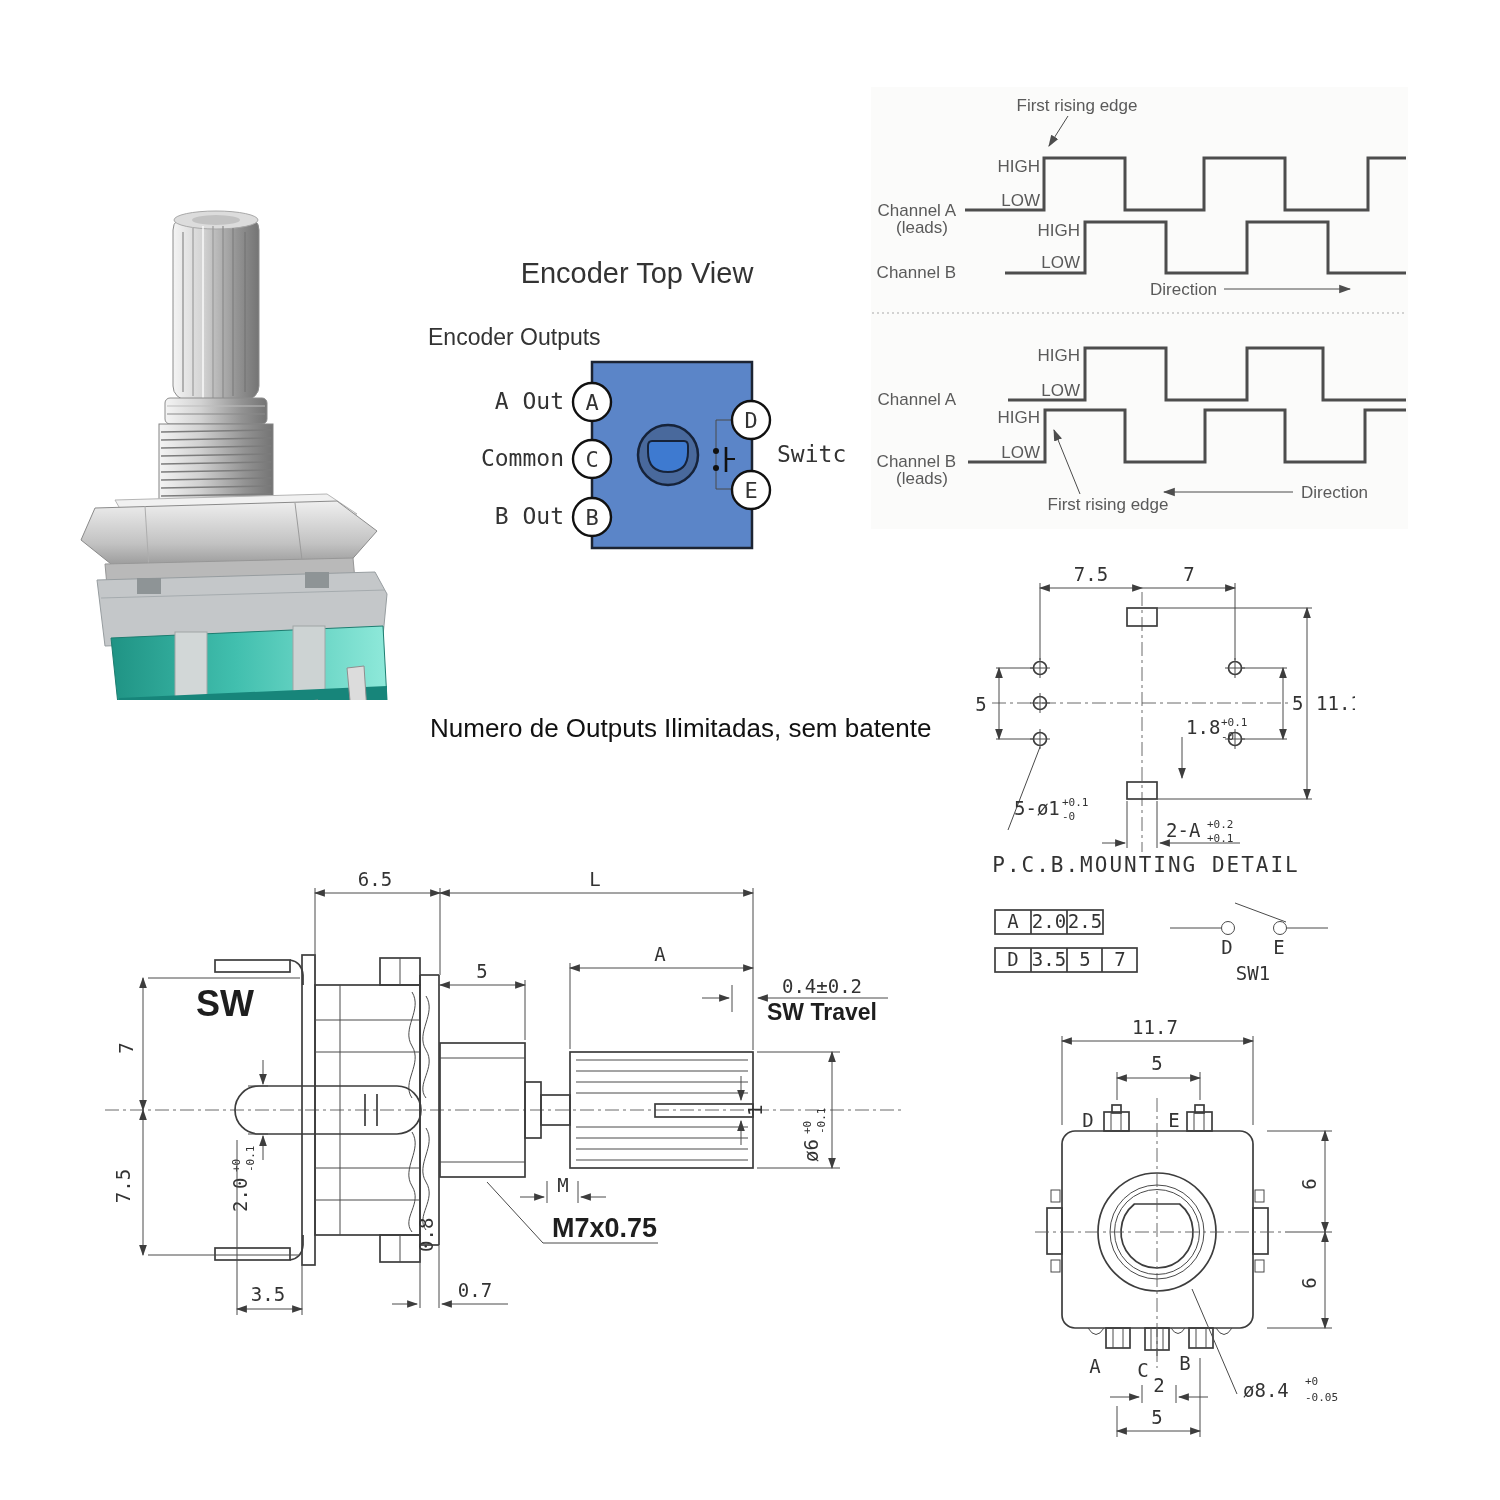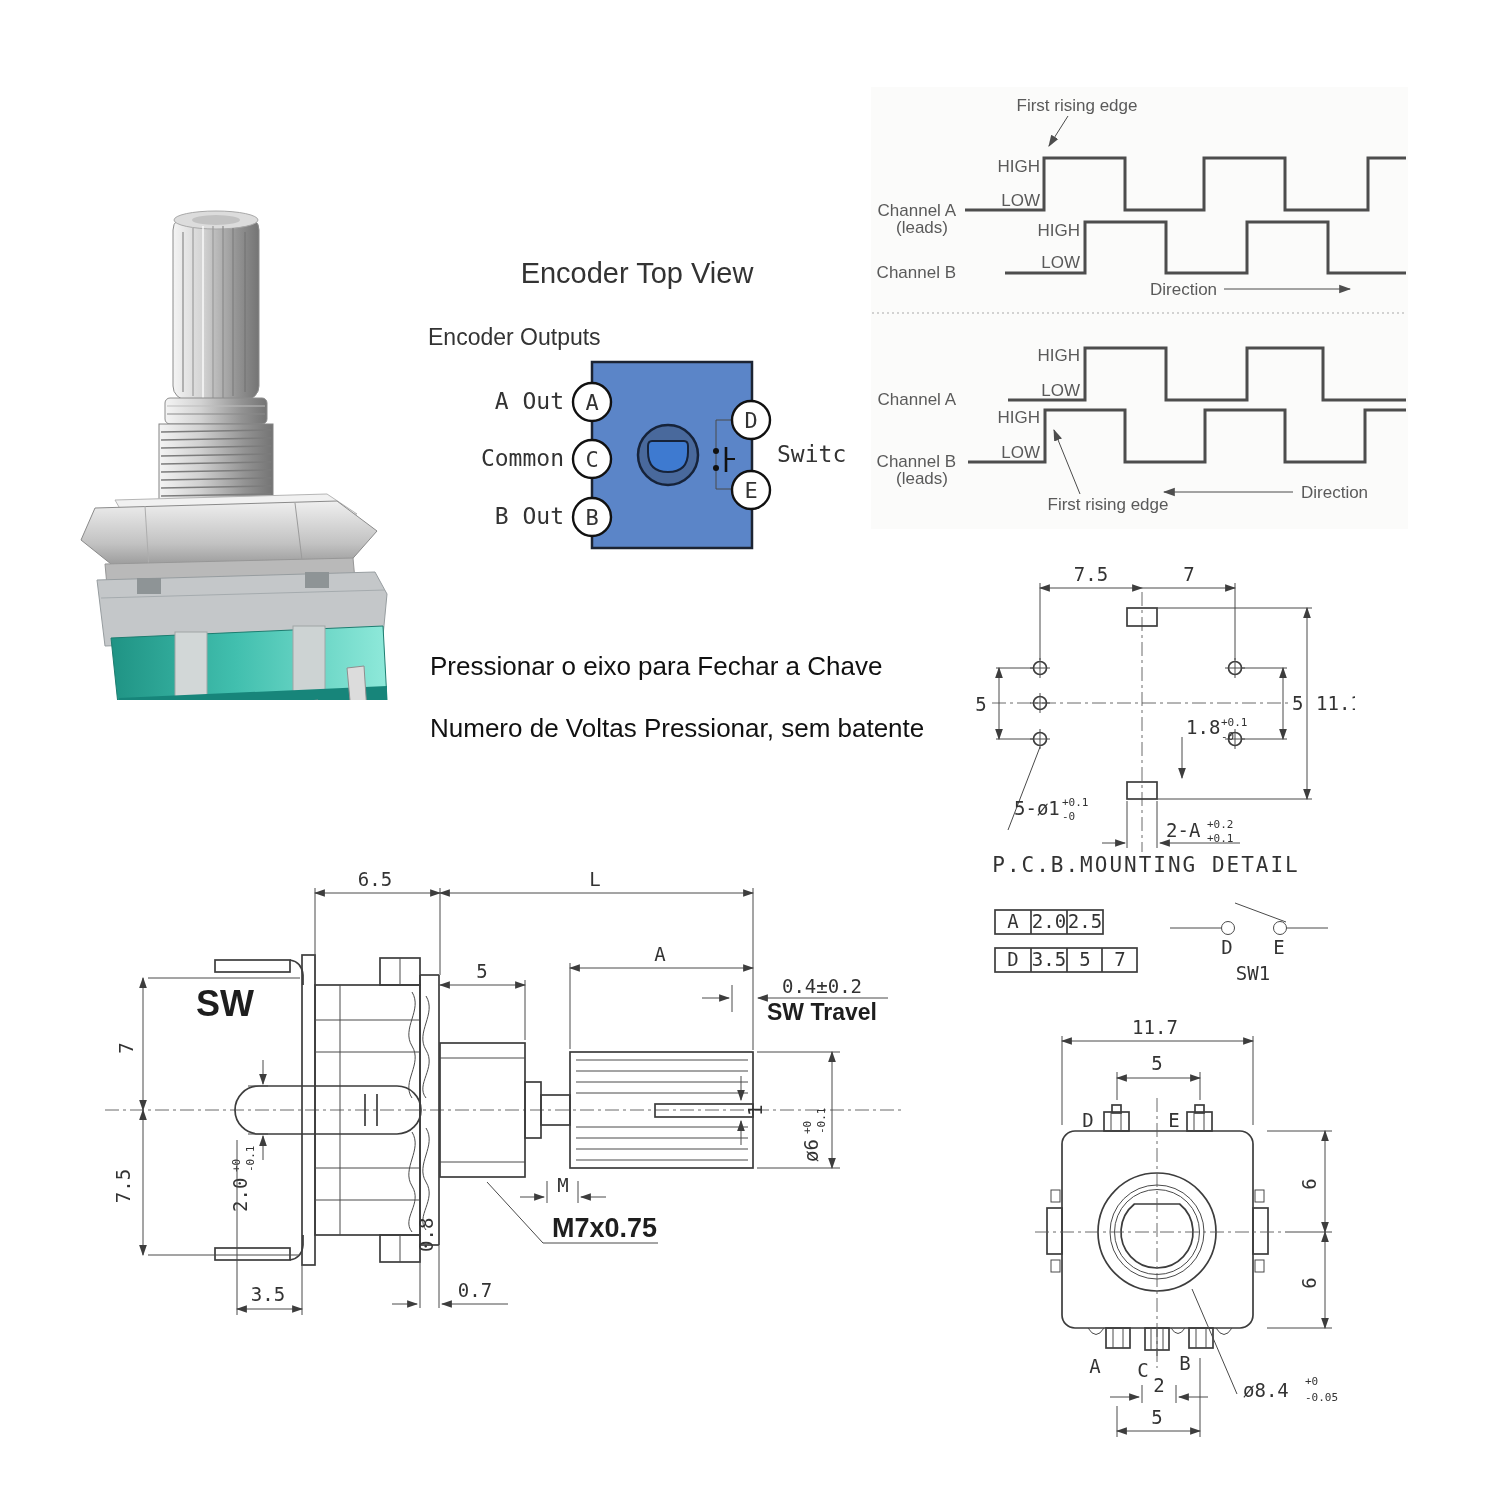--- a/index.html
+++ b/index.html
@@ -239,22 +239,21 @@
       <line class="dim" x1="1157" y1="801" x2="1157" y2="848"></line>
       <line class="dim" x1="1102" y1="843" x2="1125" y2="843" marker-end="url(#arrP)"></line>
       <line class="dim" x1="1240" y1="843" x2="1160" y2="843" marker-end="url(#arrP)"></line>
       <text class="t" x="1166" y="837">2-A</text>
       <text class="ts" x="1207" y="828">+0.2</text>
       <text class="ts" x="1207" y="842">+0.1</text>
     </g>
     <text x="1146" y="872" text-anchor="middle" font-size="21" letter-spacing="2" fill="#2c2c2c">P.C.B.MOUNTING DETAIL</text>
   </svg>
 
-  <div class="note" style="top:651px">Pressionar o eixo para Fechar a Chave</div>
-  <div class="note" style="top:713px">Numero de Voltas Pressionar, sem batente</div>
+  <div class="note" style="top:713px">Numero de Outputs Ilimitadas, sem batente</div>
 
   <svg class="abs" style="left:985px;top:895px" width="375" height="100" viewBox="985 895 375 100">
     <g>
       <rect class="ln" x="995" y="910" width="108" height="24"></rect>
       <line class="ln" x1="1031" y1="910" x2="1031" y2="934"></line>
       <line class="ln" x1="1067" y1="910" x2="1067" y2="934"></line>
       <text class="t" x="1013" y="928" text-anchor="middle" font-size="17">A</text>
       <text class="t" x="1049" y="928" text-anchor="middle" font-size="17">2.0</text>
       <text class="t" x="1085" y="928" text-anchor="middle" font-size="17">2.5</text>
     </g>

